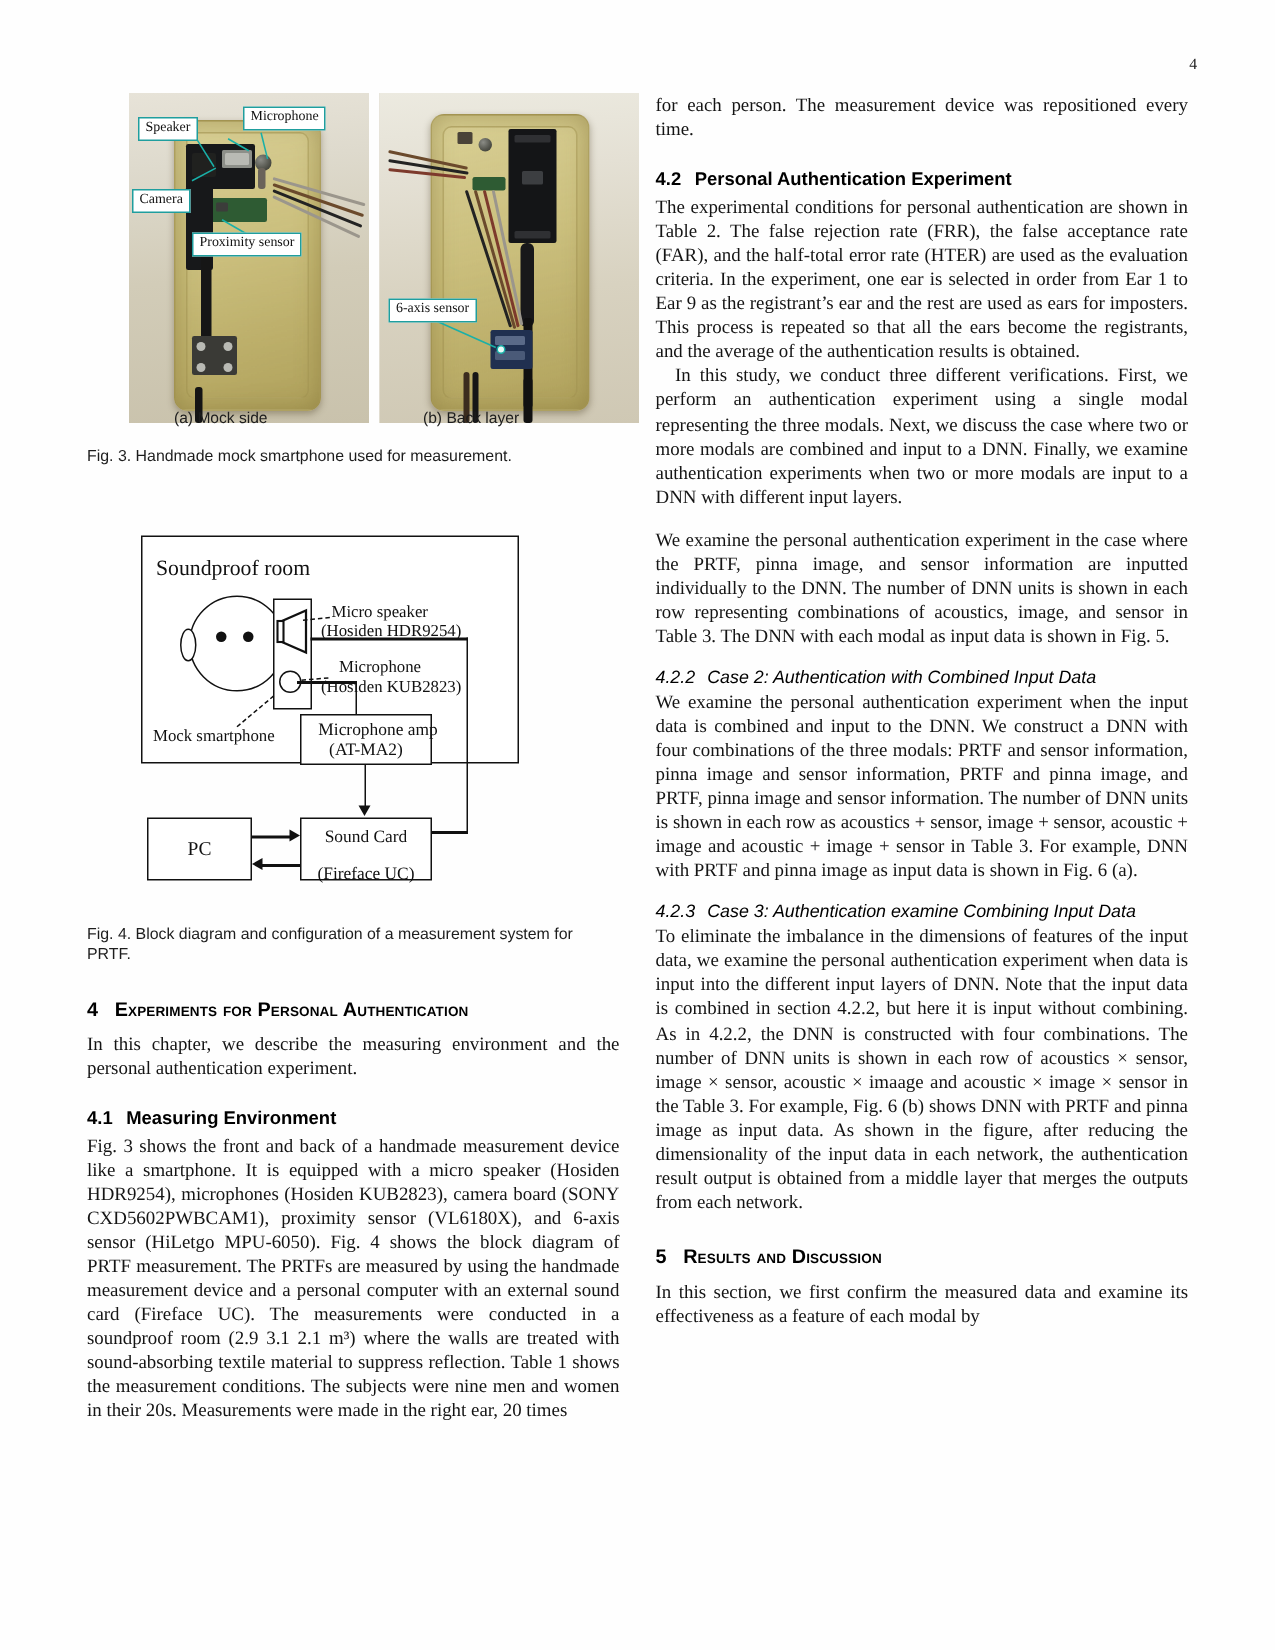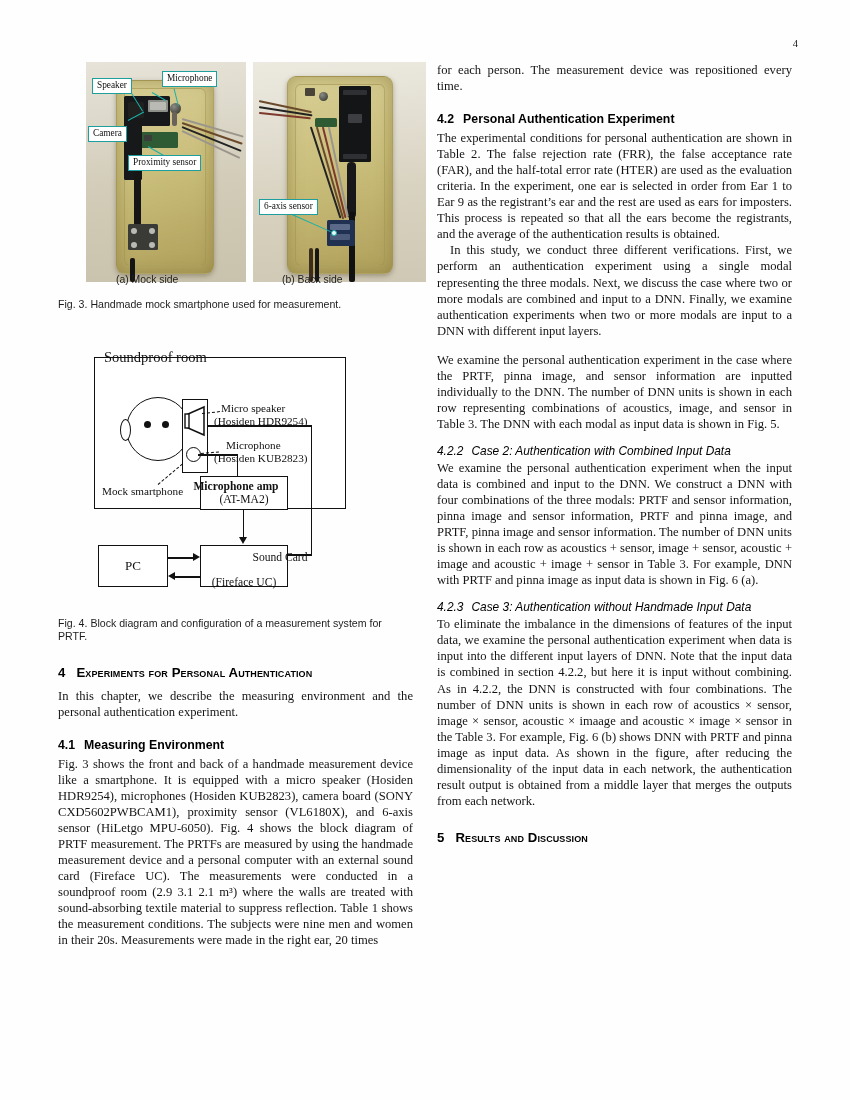--- a/index.html
+++ b/index.html
@@ -414,32 +414,32 @@
         <div class="cable" style="left:96px; top:190px; width:6px; height:30px; background:#111;"></div>
 
         <div class="leader" style="left:30px; top:148px; width:52px; transform:rotate(24deg);"></div>
         <div class="leader-dot" style="left:78px; top:168px;"></div>
         <div class="callout" style="left:6px; top:137px;">6-axis sensor</div>
       </div>
     </div>
 
     <div class="subcaps">
       <span class="subcap subcap-a">(a) Mock side</span>
-      <span class="subcap subcap-b">(b) Back side</span>
+      <span class="subcap subcap-b">(b) Back layer</span>
     </div>
 
     <div style="height:8px"></div>
     <div class="caption">Fig. 3. Handmade mock smartphone used for measurement.</div>
 
     <div style="height:38px"></div>
 
     <div class="fig4">
 
       <div class="dg-box" style="left:18px; top:8px; width:252px; height:152px;"></div>
-      <div class="dg-label room" style="left:28px; top:2px;">Soundproof room</div>
+      <div class="dg-label room" style="left:28px; top:24px;">Soundproof room</div>
 
       <div class="head-oval" style="left:50px; top:48px; width:62px; height:62px;"></div>
       <div class="eye" style="left:68px; top:72px;"></div>
       <div class="eye" style="left:86px; top:72px;"></div>
       <div class="ear" style="left:44px; top:70px;"></div>
       <div class="ear" style="left:108px; top:70px;"></div>
 
       <div class="dg-box" style="left:106px; top:50px; width:26px; height:74px;"></div>
 
       <svg style="position:absolute; left:108px; top:56px;" width="24" height="32">
@@ -462,28 +462,28 @@
       <div class="dg-label" style="left:26px; top:136px; text-align:left;">Mock smartphone</div>
 
       <div class="dg-line dg-hline" style="left:131px; top:76px; width:105px;"></div>
       <div class="dg-line dg-vline" style="left:235px; top:76px; height:130px;"></div>
       <div class="dg-line dg-hline" style="left:200px; top:205px; width:36px;"></div>
 
       <div class="dg-line dg-hline" style="left:122px; top:105px; width:40px;"></div>
       <div class="dg-line dg-vline" style="left:161px; top:105px; height:23px;"></div>
 
       <div class="dg-box" style="left:124px; top:127px; width:88px; height:34px;"></div>
-      <div class="dg-label big" style="left:108px; top:131px; width:104px;font-weight:bold;">Microphone amp</div>
+      <div class="dg-label big" style="left:124px; top:131px; width:104px;">Microphone amp</div>
       <div class="dg-label big" style="left:124px; top:144px; width:88px;">(AT-MA2)</div>
 
       <div class="dg-line dg-vline" style="left:167px; top:161px; height:30px;"></div>
       <div class="dg-arrow down" style="left:163px; top:188px;"></div>
 
       <div class="dg-box" style="left:124px; top:196px; width:88px; height:42px;"></div>
-      <div class="dg-label big" style="left:124px; top:202px; width:88px;padding-left:36px;">Sound Card</div>
+      <div class="dg-label big" style="left:124px; top:202px; width:88px;">Sound Card</div>
       <div class="dg-label big" style="left:124px; top:227px; width:88px;">(Fireface UC)</div>
 
       <div class="dg-box" style="left:22px; top:196px; width:70px; height:42px;"></div>
       <div class="dg-label big" style="left:22px; top:210px; width:70px; font-size:13px;">PC</div>
 
       <div class="dg-line dg-hline" style="left:92px; top:208px; width:28px;"></div>
       <div class="dg-arrow right" style="left:117px; top:204px;"></div>
       <div class="dg-line dg-hline" style="left:96px; top:227px; width:28px;"></div>
       <div class="dg-arrow left" style="left:92px; top:223px;"></div>
     </div>
@@ -524,25 +524,26 @@
 
     <div class="sp-before-ssub"></div>
     <h4 class="subsubsection">
       <span class="num">4.2.2</span><span>Case 2: Authentication with Combined Input Data</span>
     </h4>
     <div class="sp-after-ssub"></div>
     <p class="body noindent">We examine the personal authentication experiment when the input data is combined and input to the DNN. We construct a DNN with four combinations of the three modals: PRTF and sensor information, pinna image and sensor information, PRTF and pinna image, and PRTF, pinna image and sensor information. The number of DNN units is shown in each row as acoustics + sensor, image + sensor, acoustic + image and acoustic + image + sensor in Table 3. For example, DNN with PRTF and pinna image as input data is shown in Fig. 6 (a).</p>
 
     <div class="sp-before-ssub"></div>
     <h4 class="subsubsection">
-      <span class="num">4.2.3</span><span>Case 3: Authentication without Handmade Input Data</span>
+      <span class="num">4.2.3</span><span>Case 3: Authentication examine Combining Input Data</span>
     </h4>
     <div class="sp-after-ssub"></div>
     <p class="body noindent">To eliminate the imbalance in the dimensions of features of the input data, we examine the personal authentication experiment when data is input into the different input layers of DNN. Note that the input data is combined in section 4.2.2, but here it is input without combining. As in 4.2.2, the DNN is constructed with four combinations. The number of DNN units is shown in each row of acoustics × sensor, image × sensor, acoustic × imaage and acoustic × image × sensor in the Table 3. For example, Fig. 6 (b) shows DNN with PRTF and pinna image as input data. As shown in the figure, after reducing the dimensionality of the input data in each network, the authentication result output is obtained from a middle layer that merges the outputs from each network.</p>
 
     <div class="sp-before-sec"></div>
     <h2 class="section">
       <span class="num">5</span><span>Results and Discussion</span>
     </h2>
     <div class="sp-after-sec"></div>
+    <p class="body noindent">In this section, we first confirm the measured data and examine its effectiveness as a feature of each modal by</p>
   </div>
 
 </div>
 
 </body></html>

